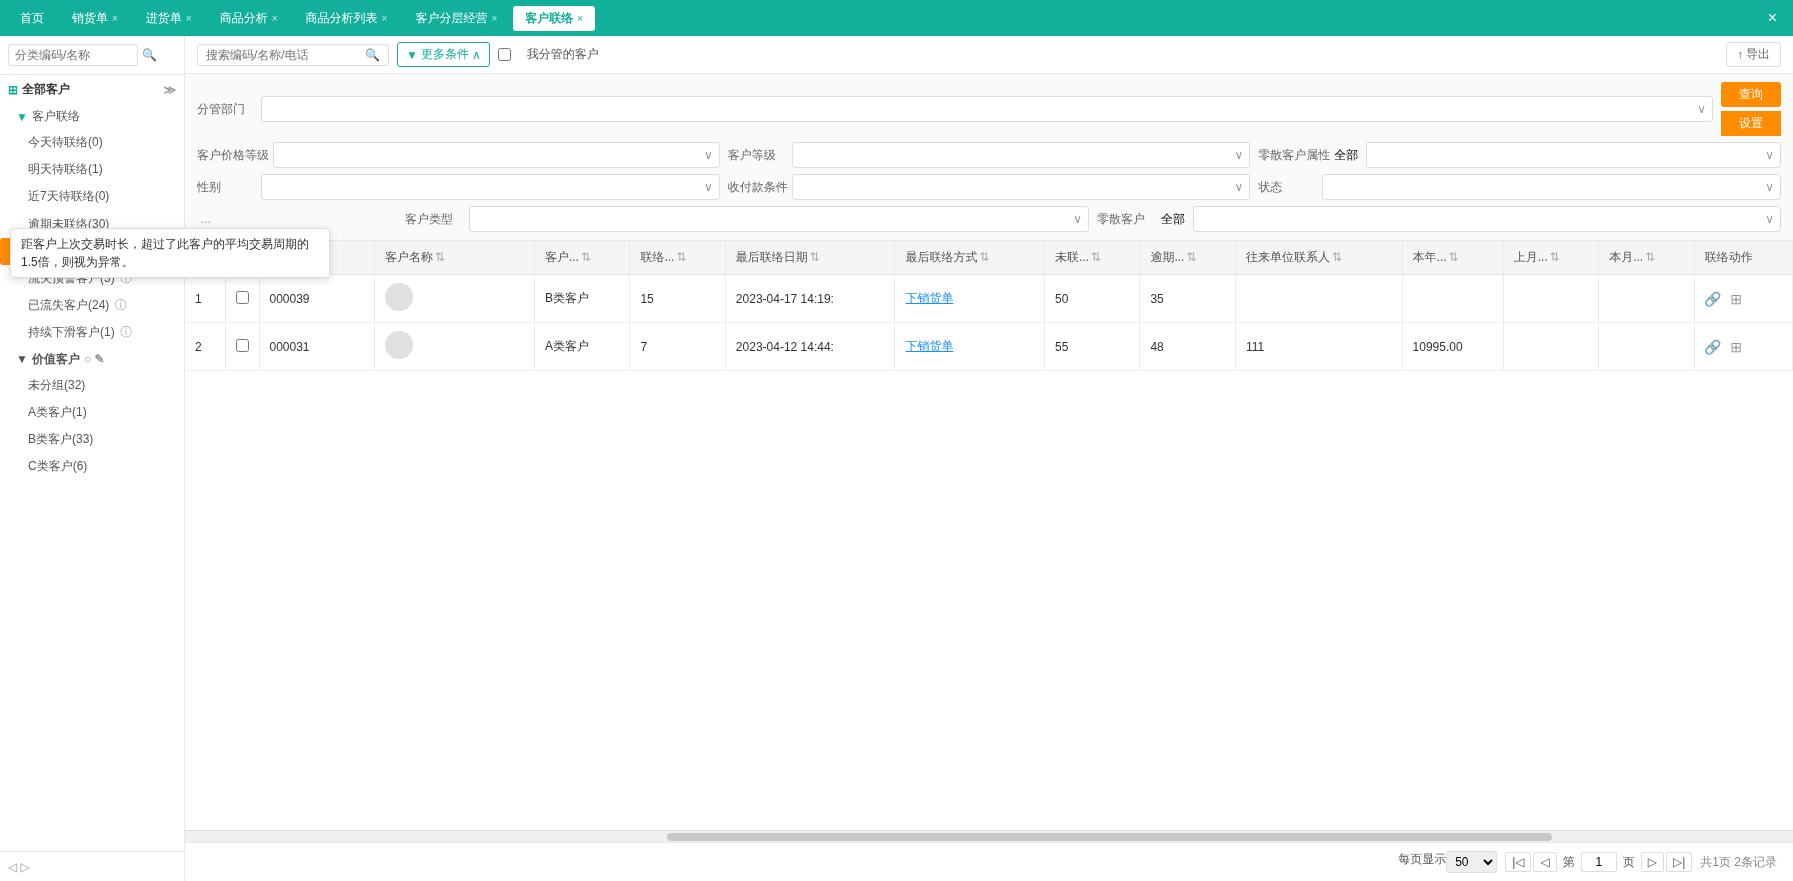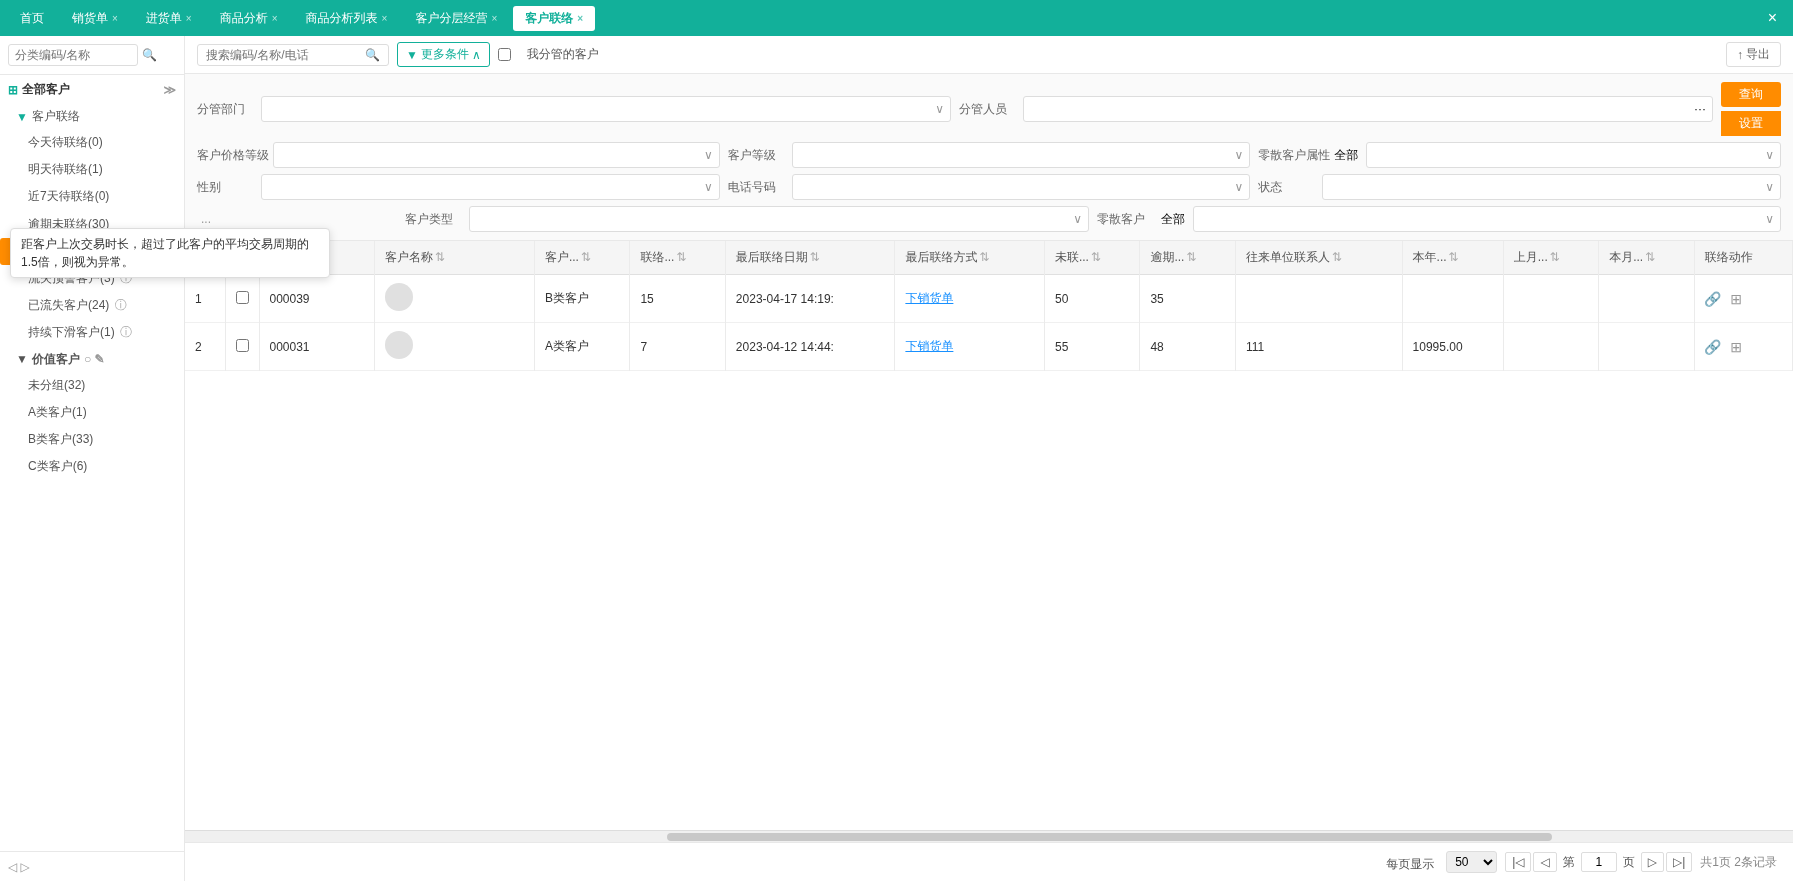--- a/index.html
+++ b/index.html
@@ -314,22 +314,22 @@
       border-top: 1px solid #e8e8e8;
       padding: 8px 16px;
       display: flex;
       align-items: center;
       justify-content: flex-end;
       gap: 8px;
       background: #fff;
     }
     .pagination-bar .per-page {
       display: flex;
-      align-items: flex-end;
-      gap: 12px;
+      align-items: flex-start;
+      gap: 0;
       color: #555;
     }
     .per-page select {
       border: 1px solid #ddd;
       border-radius: 3px;
       padding: 2px 4px;
     }
     .pagination-btns {
       display: flex;
       align-items: center;
@@ -517,27 +517,20 @@
     <div class="adv-filter">
 
       <div class="adv-filter-row">
         <div class="filter-field">
           <label>分管部门</label>
           <div class="filter-select">
             <span></span>
             <span class="chevron">∨</span>
           </div>
         </div>
-        <div class="filter-field">
-          <label>分管人员</label>
-          <div class="filter-select" style="flex:1;">
-            <span></span>
-            <span>···</span>
-          </div>
-        </div>
         <div style="display:flex;gap:4px;flex-direction:column;">
           <button class="query-btn">查询</button>
           <button class="setting-btn">设置</button>
         </div>
       </div>
 
       <div class="adv-filter-row">
         <div class="filter-field">
           <label>客户价格等级</label>
           <div class="filter-select">
@@ -564,21 +557,21 @@
 
       <div class="adv-filter-row">
         <div class="filter-field">
           <label>性别</label>
           <div class="filter-select">
             <span></span>
             <span class="chevron">∨</span>
           </div>
         </div>
         <div class="filter-field">
-          <label>电话号码</label>
+          <label>收付款条件</label>
           <div class="filter-select">
             <span></span>
             <span class="chevron">∨</span>
           </div>
         </div>
         <div class="filter-field">
           <label>状态</label>
           <div class="filter-select" style="flex:1;">
             <span></span>
             <span class="chevron">∨</span>

